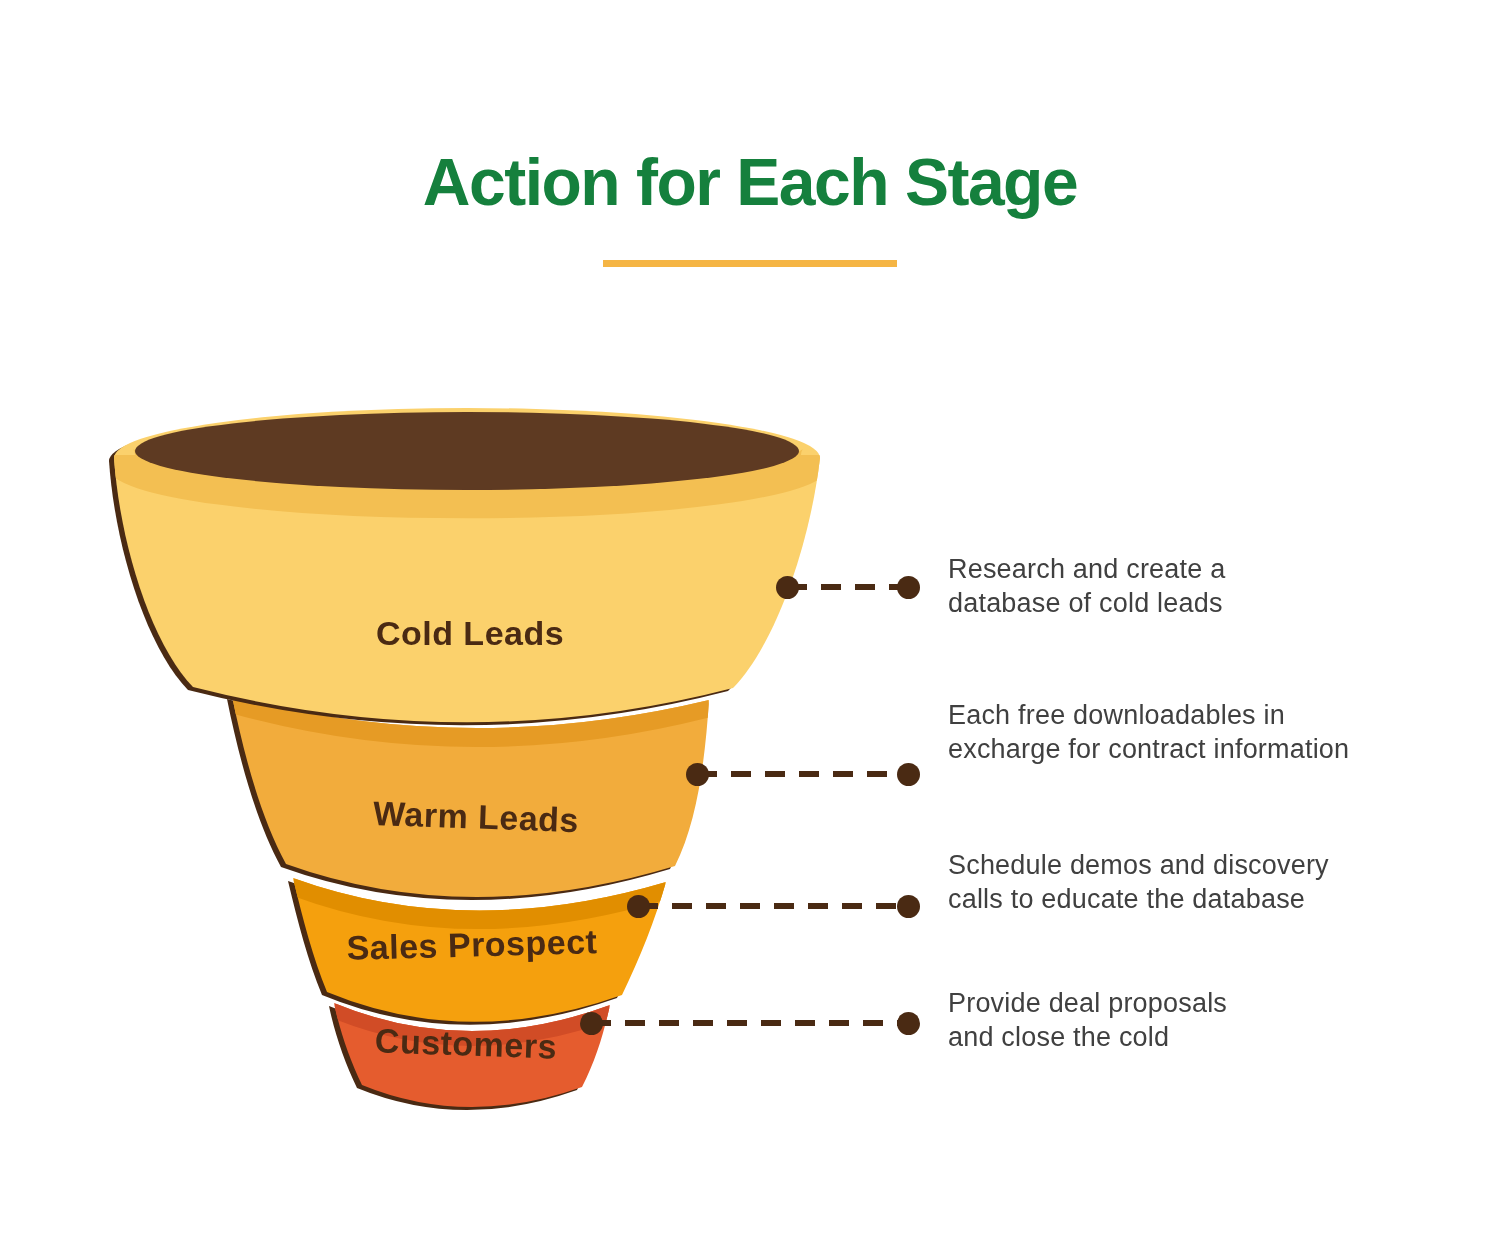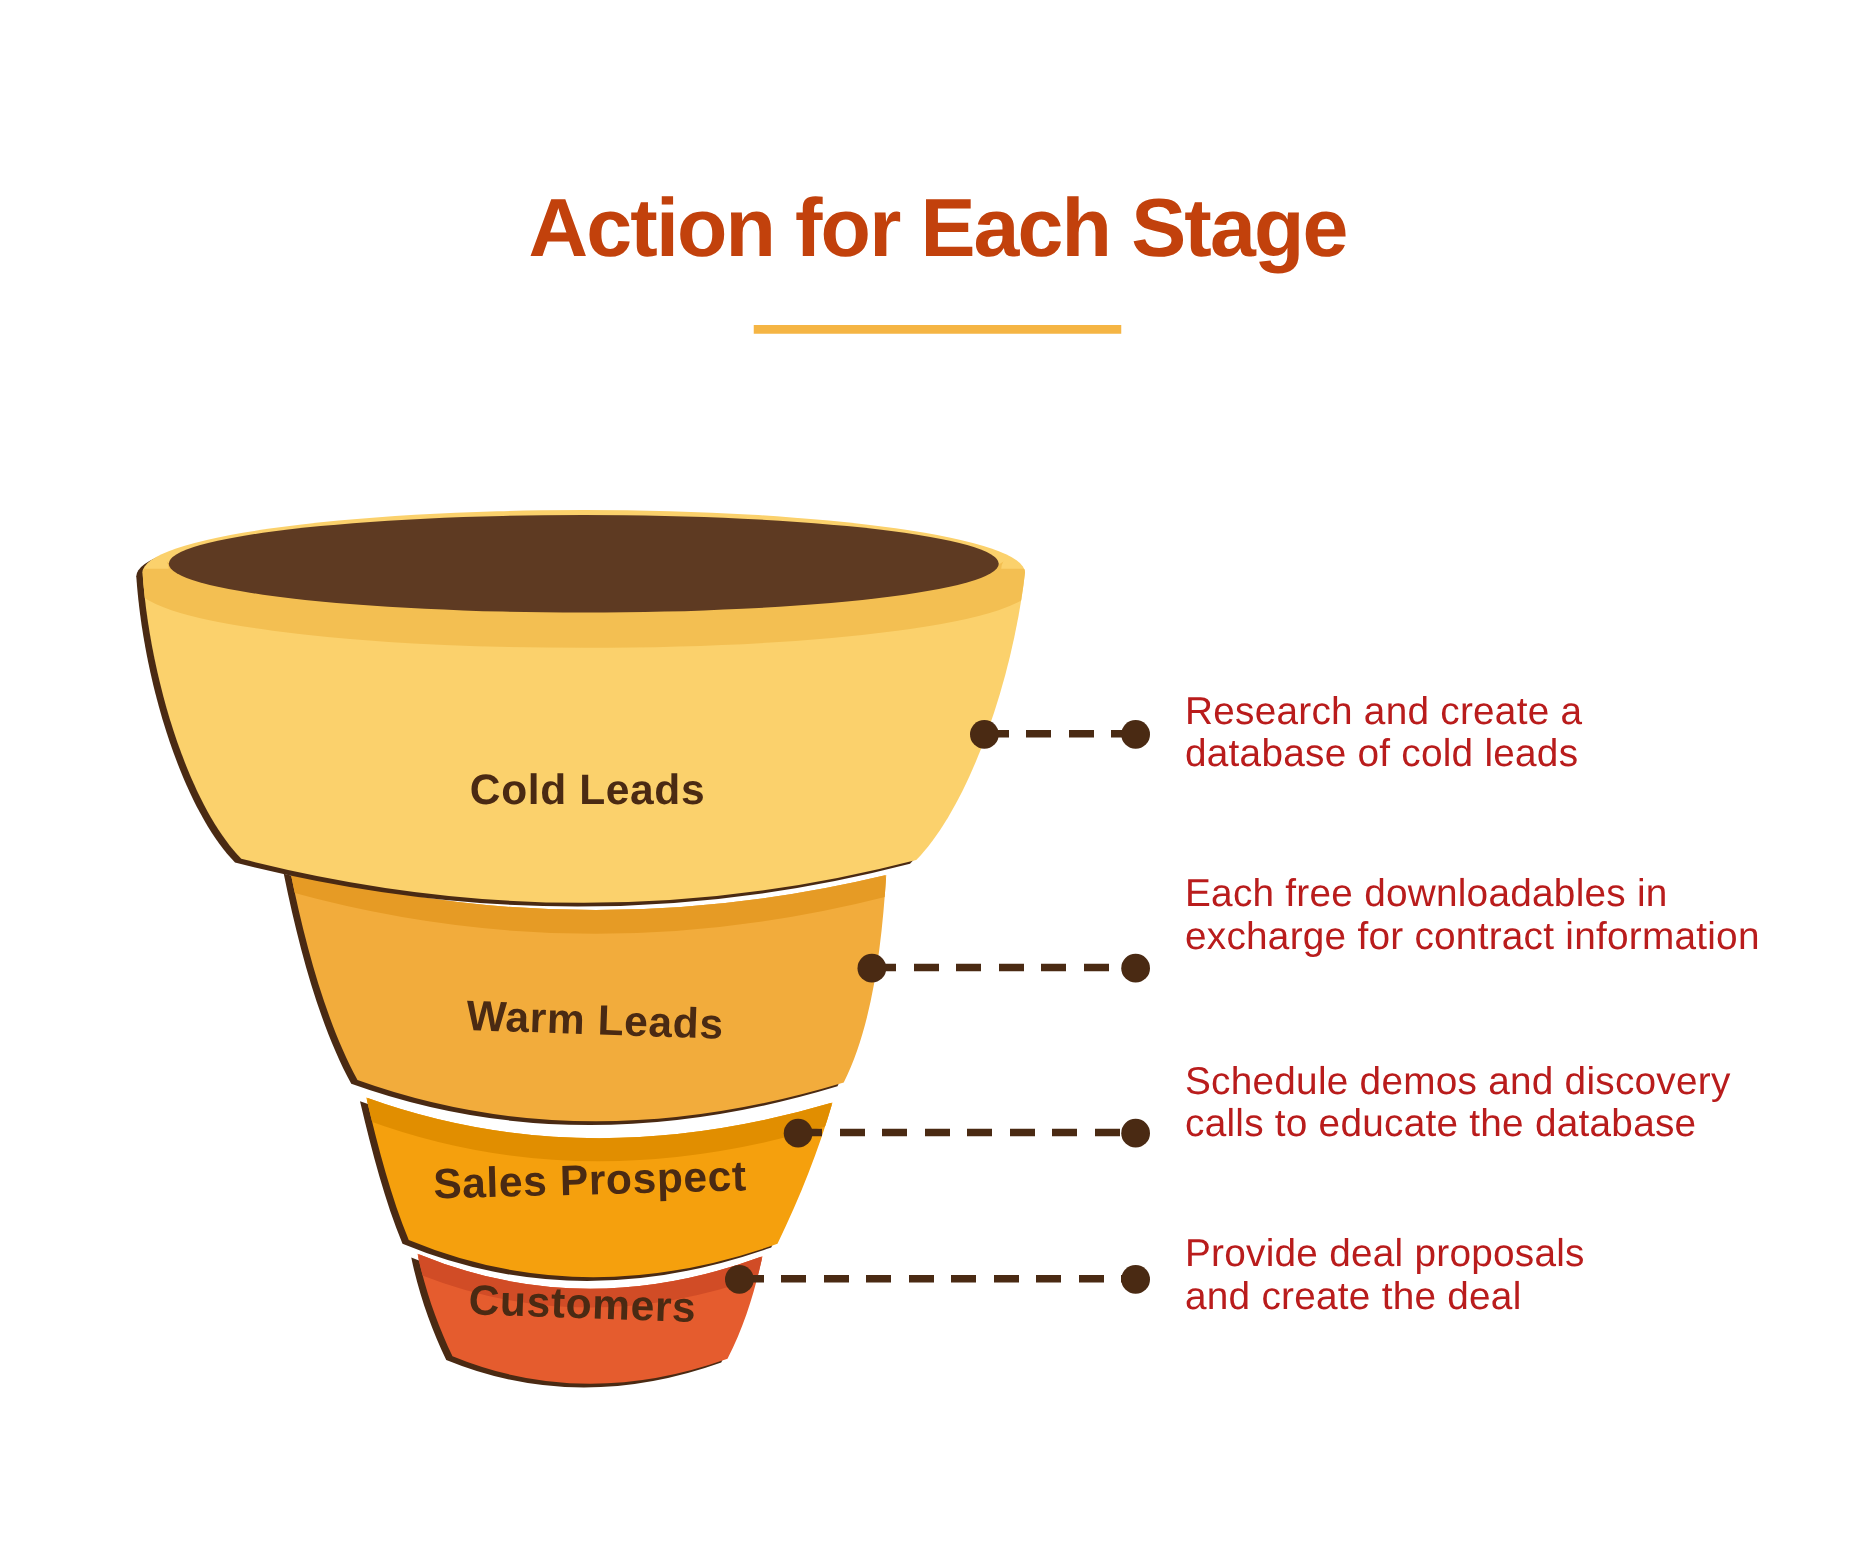--- a/index.html
+++ b/index.html
@@ -2,39 +2,39 @@
 <html><head>
 <meta charset="utf-8">
 <style>
   html,body{margin:0;padding:0;background:#ffffff;}
   .canvas{
     position:relative;width:1500px;height:1252px;background:#ffffff;overflow:hidden;
     font-family:"Liberation Sans", sans-serif;
   }
   .title{
     position:absolute;left:0;top:144px;width:1500px;text-align:center;
-    font-size:66px;font-weight:bold;letter-spacing:-1.5px;color:#c2410c;
+    font-size:66px;font-weight:bold;letter-spacing:-1.5px;color:#15803d;
   }
   .title-underline{
     position:absolute;left:603px;top:260px;width:294px;height:7px;background:#F5B544;
   }
   .funnel-svg{position:absolute;left:0;top:0;width:1500px;height:1252px;}
   .stage-label{
     position:absolute;transform:translate(-50%,-50%);
     color:#4A2A13;font-size:34px;font-weight:600;letter-spacing:0.5px;white-space:nowrap;
   }
   .connector-line{
     position:absolute;height:6px;border-radius:3px;
     background:repeating-linear-gradient(to right,#4A2A13 0 20px,transparent 20px 34px);
   }
   .connector-dot{
     position:absolute;width:23px;height:23px;border-radius:50%;background:#4A2A13;
   }
   .action-text{
-    position:absolute;left:948px;color:#b91c1c;font-size:31px;line-height:34px;
+    position:absolute;left:948px;color:#404040;font-size:27px;line-height:34px;
     letter-spacing:0.2px;white-space:nowrap;
   }
 </style>
 </head>
 <body>
 
 <div class="canvas">
 
   <div class="title">Action for Each Stage</div>
   <div class="title-underline"></div>
@@ -124,16 +124,16 @@
     <div>calls to educate the database</div>
   </div>
 
   <div>
     <div class="connector-line" style="left:591px;top:1020px;width:317px;"></div>
     <div class="connector-dot" style="left:580px;top:1012px;"></div>
     <div class="connector-dot" style="left:897px;top:1012px;"></div>
   </div>
   <div class="action-text" style="top:986px;">
     <div>Provide deal proposals</div>
-    <div>and create the deal</div>
+    <div>and close the cold</div>
   </div>
 
 </div>
 
 </body></html>

